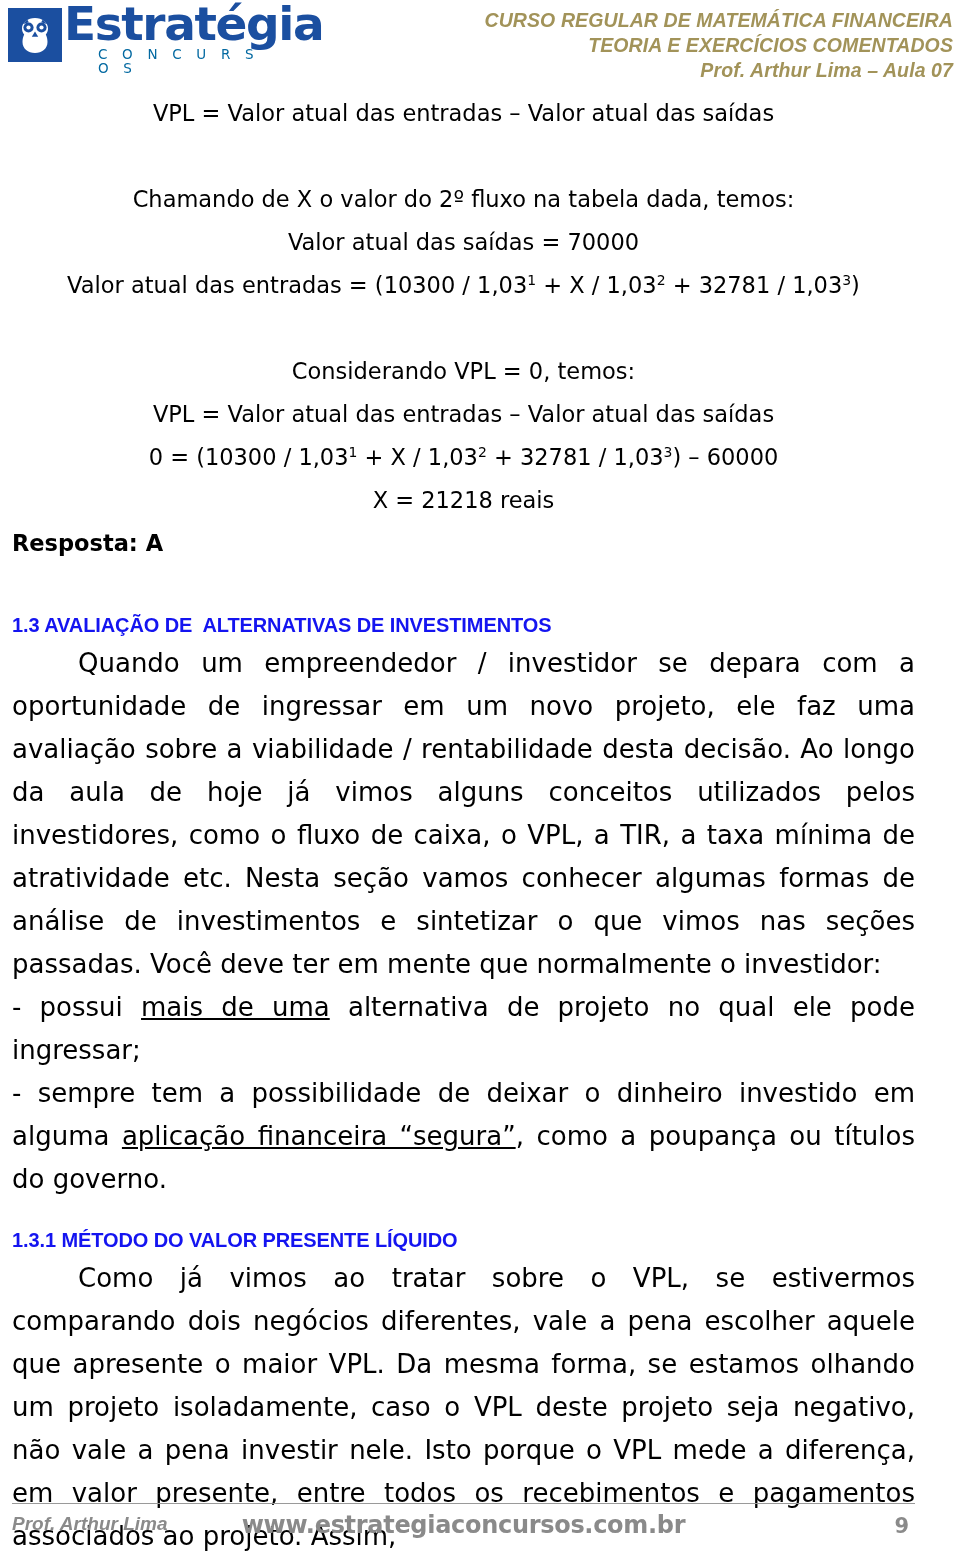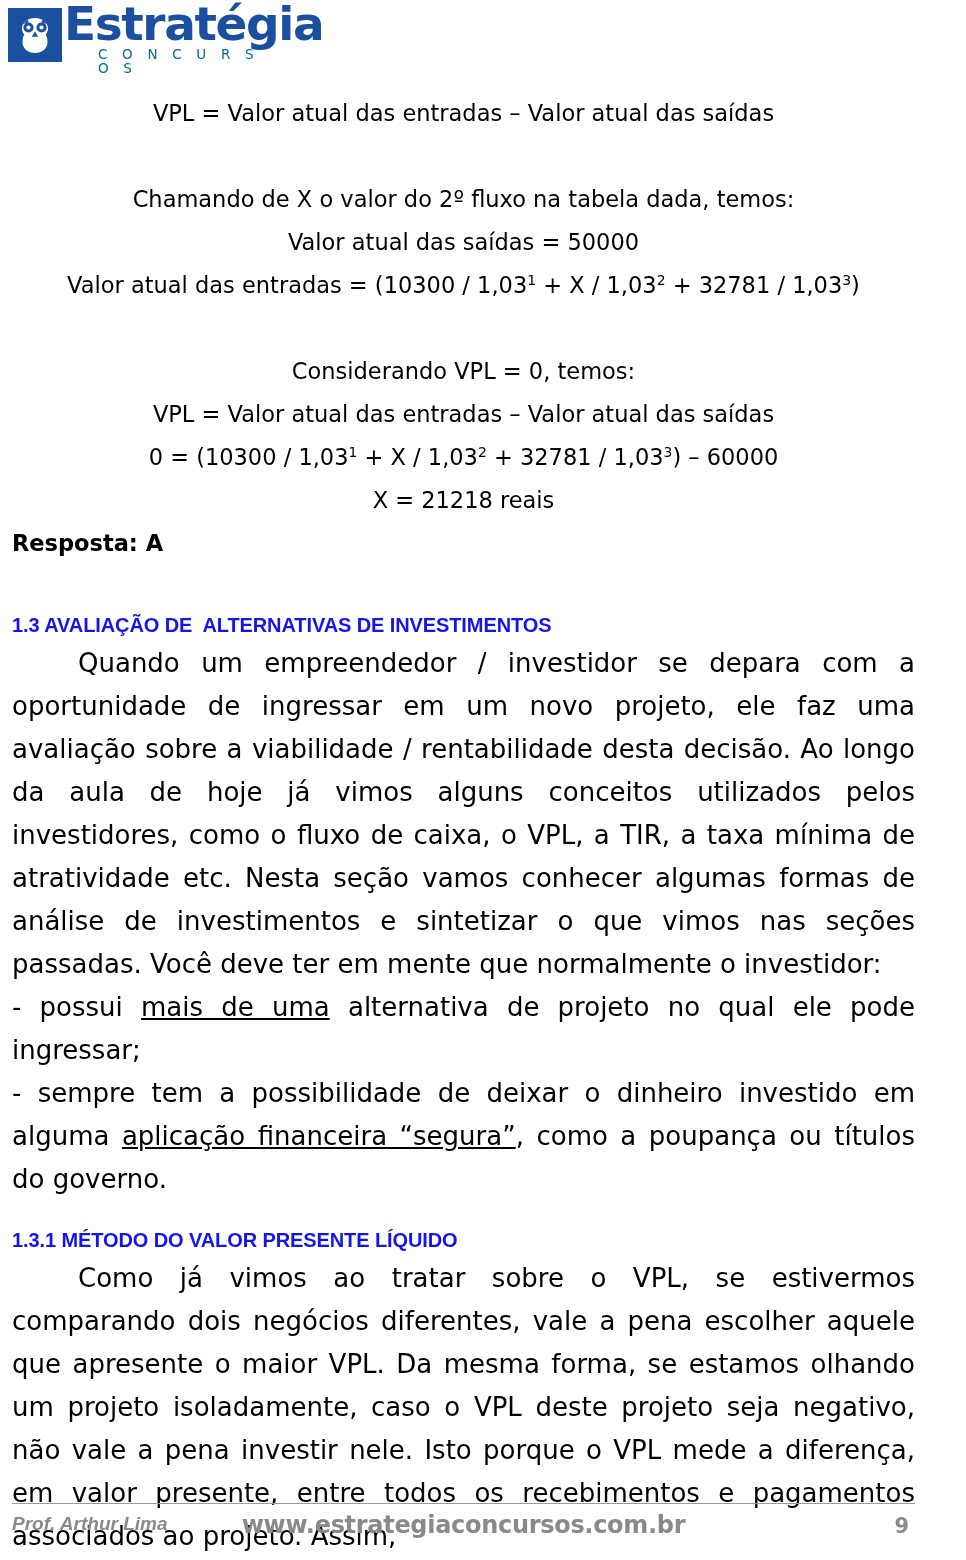--- a/index.html
+++ b/index.html
@@ -216,32 +216,37 @@
           </g>
           <path d="M27 23.5 l3.2 5.2 h-6.4 z" fill="#1b4fa0"></path>
           <path d="M14.6 16.2 l4.6-4.6 1.6 2.6 z" fill="#1b4fa0"></path>
           <path d="M39.4 16.2 l-4.6-4.6 -1.6 2.6 z" fill="#1b4fa0"></path>
         </svg>
       </span>
       <span class="logo-word">Estratégia</span>
       <span class="logo-sub">C O N C U R S O S</span>
     </div>
 
+    <div class="header-lines">
+      <span class="hl">CURSO REGULAR DE MATEMÁTICA FINANCEIRA</span>
+      <span class="hl">TEORIA E EXERCÍCIOS COMENTADOS</span>
+      <span class="hl">Prof. Arthur Lima – Aula 07</span>
+    </div>
 
   </div>
 
   <div class="content">
 
     <div class="center-line">VPL = Valor atual das entradas – Valor atual das saídas</div>
 
     <div class="blank"></div>
 
     <div class="center-line roman">Chamando de X o valor do 2º fluxo na tabela dada, temos:</div>
 
-    <div class="center-line">Valor atual das saídas = 50000</div>
+    <div class="center-line">Valor atual das saídas = 70000</div>
 
     <div class="center-line"><span>Valor atual das entradas = (10300 / 1,03</span><sup>1</sup><span> + X / 1,03</span><sup>2</sup><span> + 32781 / 1,03</span><sup>3</sup><span>)</span></div>
 
     <div class="blank"></div>
 
     <div class="center-line roman">Considerando VPL = 0, temos:</div>
 
     <div class="center-line">VPL = Valor atual das entradas – Valor atual das saídas</div>
 
     <div class="center-line"><span>0 = (10300 / 1,03</span><sup>1</sup><span> + X / 1,03</span><sup>2</sup><span> + 32781 / 1,03</span><sup>3</sup><span>) – 60000</span></div>

